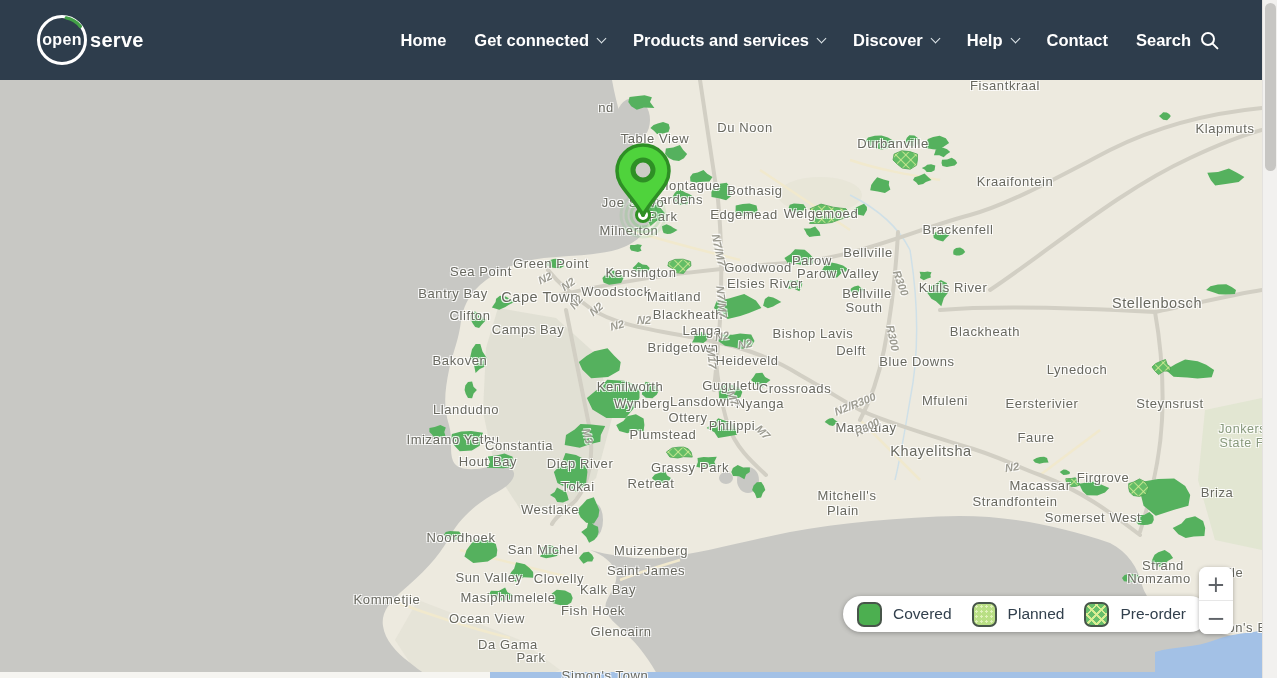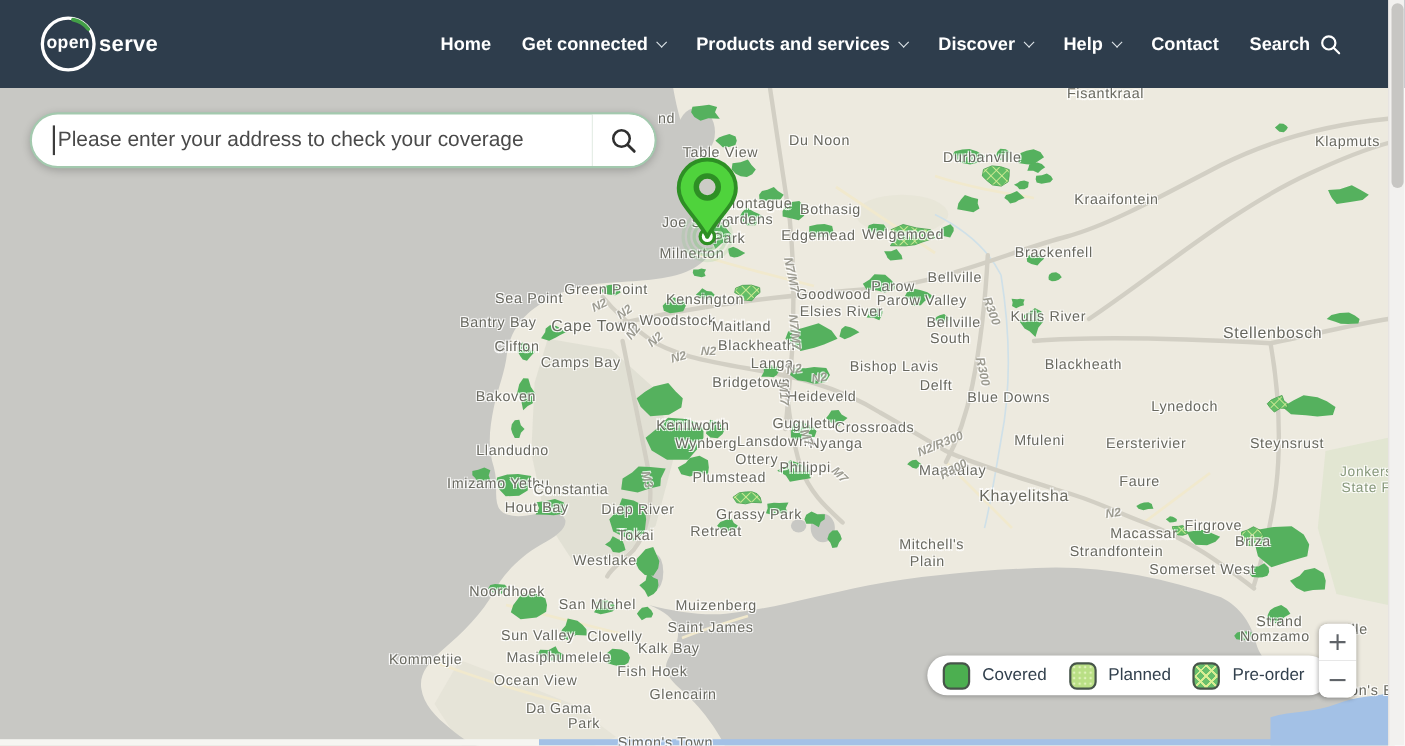--- a/index.html
+++ b/index.html
@@ -342,21 +342,21 @@
         <span class="map-label big" style="left: 931px; top: 371px;">Khayelitsha</span>
         <span class="map-label" style="left: 663px; top: 354px;">Plumstead</span>
         <span class="map-label" style="left: 1036px; top: 357px;">Faure</span>
         <span class="map-label" style="left: 488px; top: 381px;">Hout Bay</span>
         <span class="map-label" style="left: 580px; top: 383px;">Diep River</span>
         <span class="map-label" style="left: 690px; top: 387px;">Grassy Park</span>
         <span class="map-label" style="left: 1040px; top: 405px;">Macassar</span>
         <span class="map-label" style="left: 1103px; top: 397px;">Firgrove</span>
         <span class="map-label" style="left: 651px; top: 403px;">Retreat</span>
         <span class="map-label" style="left: 578px; top: 406px;">Tokai</span>
-        <span class="map-label" style="left: 1115px; top: 412px; padding-left: 48px;">Briza</span>
+        <span class="map-label" style="left: 1193px; top: 412px; padding-left: 48px;">Briza</span>
         <span class="map-label" style="left: 1015px; top: 421px;">Strandfontein</span>
         <span class="map-label" style="left: 847px; top: 415px;">Mitchell's</span>
         <span class="map-label" style="left: 843px; top: 430px;">Plain</span>
         <span class="map-label" style="left: 1093px; top: 437px;">Somerset West</span>
         <span class="map-label" style="left: 550px; top: 429px;">Westlake</span>
         <span class="map-label" style="left: 461px; top: 457px;">Noordhoek</span>
         <span class="map-label" style="left: 543px; top: 469px;">San Michel</span>
         <span class="map-label" style="left: 651px; top: 470px;">Muizenberg</span>
         <span class="map-label" style="left: 646px; top: 490px;">Saint James</span>
         <span class="map-label" style="left: 489px; top: 497px;">Sun Valley</span>
@@ -398,33 +398,20 @@
     <svg class="pin-svg" style="left:603px; top:53px;" width="80" height="106" viewBox="0 0 80 106">
       <circle cx="40" cy="82" r="22" fill="none" stroke="#79c478" stroke-width="3" opacity="0.16"></circle>
       <circle cx="40" cy="82" r="17" fill="none" stroke="#79c478" stroke-width="3" opacity="0.26"></circle>
       <circle cx="40" cy="82" r="12" fill="none" stroke="#79c478" stroke-width="3" opacity="0.38"></circle>
       <circle cx="40" cy="82" r="6.5" fill="#ffffff" stroke="#2f9124" stroke-width="3"></circle>
       <circle cx="40" cy="82" r="2" fill="#2f9124"></circle>
       <path d="M 40,82 C 27,60 14,53 14,38 A 26,26 0 1 1 66,38 C 66,53 53,60 40,82 Z" fill="#4fd33c" stroke="#2e8f25" stroke-width="3.5" stroke-linejoin="round"></path>
       <circle cx="40" cy="37" r="10" fill="#ccccc6" stroke="#2e8f25" stroke-width="5"></circle>
     </svg>
 
-    <div class="search-pill">
-      <div class="search-input">
-        <span class="caret"></span>
-        <span class="search-placeholder">Please enter your address to check your coverage</span>
-      </div>
-      <div class="search-divider"></div>
-      <button class="search-btn">
-        <svg width="26" height="26" viewBox="0 0 26 26">
-          <circle cx="11" cy="11" r="7.5" fill="none" stroke="#2f2f2f" stroke-width="2.3"></circle>
-          <line x1="16.6" y1="16.6" x2="22.6" y2="22.6" stroke="#2f2f2f" stroke-width="2.6" stroke-linecap="round"></line>
-        </svg>
-      </button>
-    </div>
 
     <div class="legend" id="legend">
         <div class="legend-item">
           <span class="swatch sw-solid"></span>
           <span class="legend-label">Covered</span>
         </div>
         <div class="legend-item">
           <span class="swatch sw-dot"></span>
           <span class="legend-label">Planned</span>
         </div>

